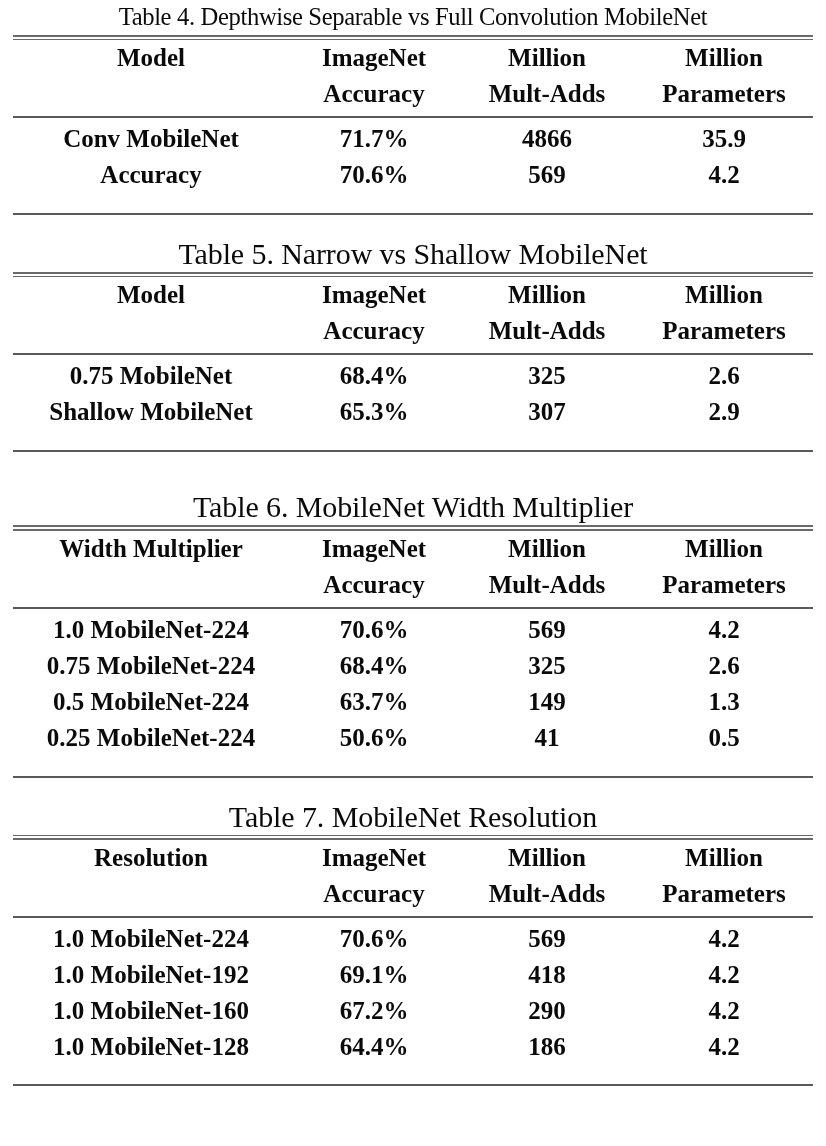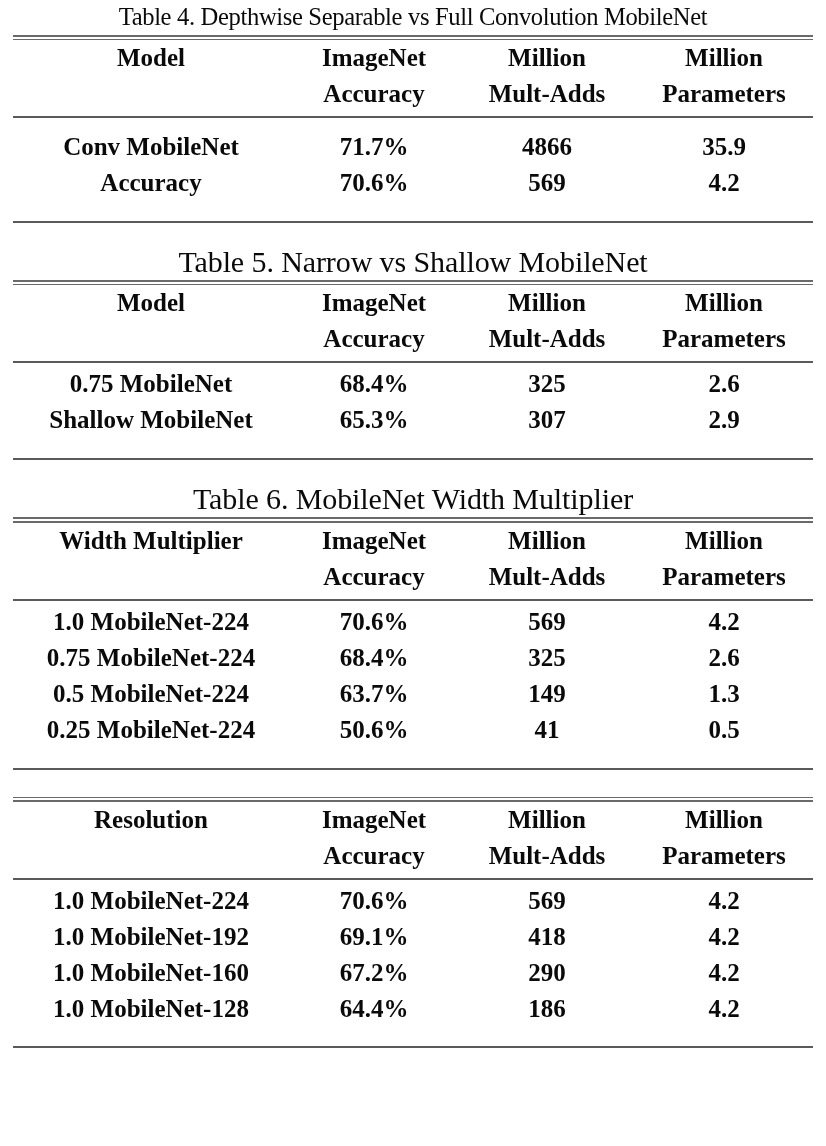--- a/index.html
+++ b/index.html
@@ -116,21 +116,21 @@
           <td class="head-cell"></td>
           <td class="head-cell">Accuracy</td>
           <td class="head-cell">Mult-Adds</td>
           <td class="head-cell">Parameters</td>
         </tr>
       </tbody>
     </table>
     <div class="rule-wrap" style="margin-top:4px;">
       <div class="rule"></div>
     </div>
-    <table class="tbl" style="margin-top:11px;">
+    <table class="tbl" style="margin-top:3px;">
       <colgroup>
           <col class="c1">
           <col class="c2">
           <col class="c3">
           <col class="c4">
         </colgroup>
       <tbody>
         <tr>
           <td class="body-cell">Conv MobileNet</td>
           <td class="body-cell">71.7%</td>
@@ -201,21 +201,21 @@
           <td class="body-cell">307</td>
           <td class="body-cell">2.9</td>
         </tr>
       </tbody>
     </table>
     <div class="rule-wrap" style="margin-top:20px;">
       <div class="rule"></div>
     </div>
   </div>
 
-  <div class="table-block" style="padding-top:24px;">
+  <div class="table-block" style="padding-top:40px;">
     <div class="caption">Table 6. MobileNet Width Multiplier</div>
     <div class="rule-wrap rule-double" style="margin-top:3px;">
       <div class="rule thin"></div>
       <div class="rule thin"></div>
     </div>
     <table class="tbl">
       <colgroup>
           <col class="c1">
           <col class="c2">
           <col class="c3">
@@ -272,20 +272,21 @@
           <td class="body-cell">0.5</td>
         </tr>
       </tbody>
     </table>
     <div class="rule-wrap" style="margin-top:20px;">
       <div class="rule"></div>
     </div>
   </div>
 
   <div class="table-block" style="padding-top:24px;">
+    <div class="caption">Table 7. MobileNet Resolution</div>
     <div class="rule-wrap rule-double" style="margin-top:3px;">
       <div class="rule thin"></div>
       <div class="rule thin"></div>
     </div>
     <table class="tbl">
       <colgroup>
           <col class="c1">
           <col class="c2">
           <col class="c3">
           <col class="c4">

